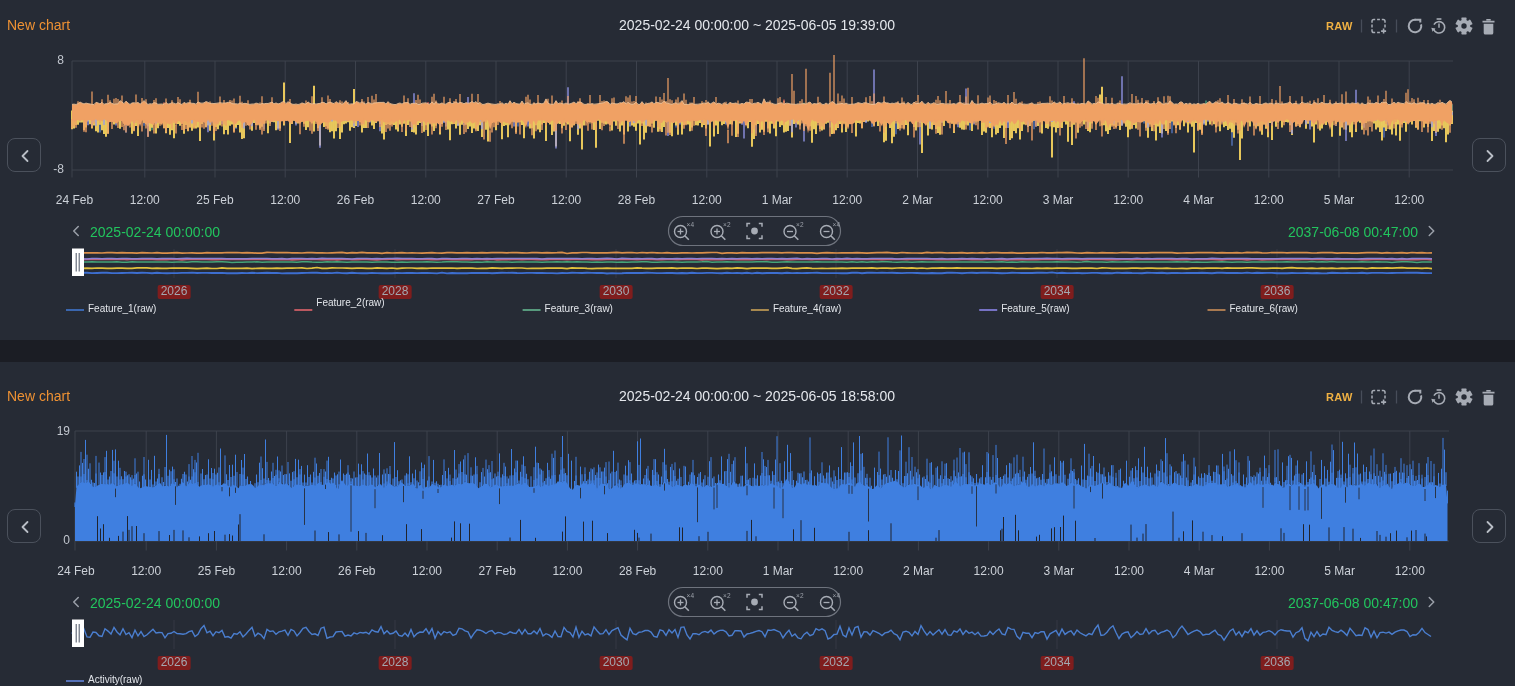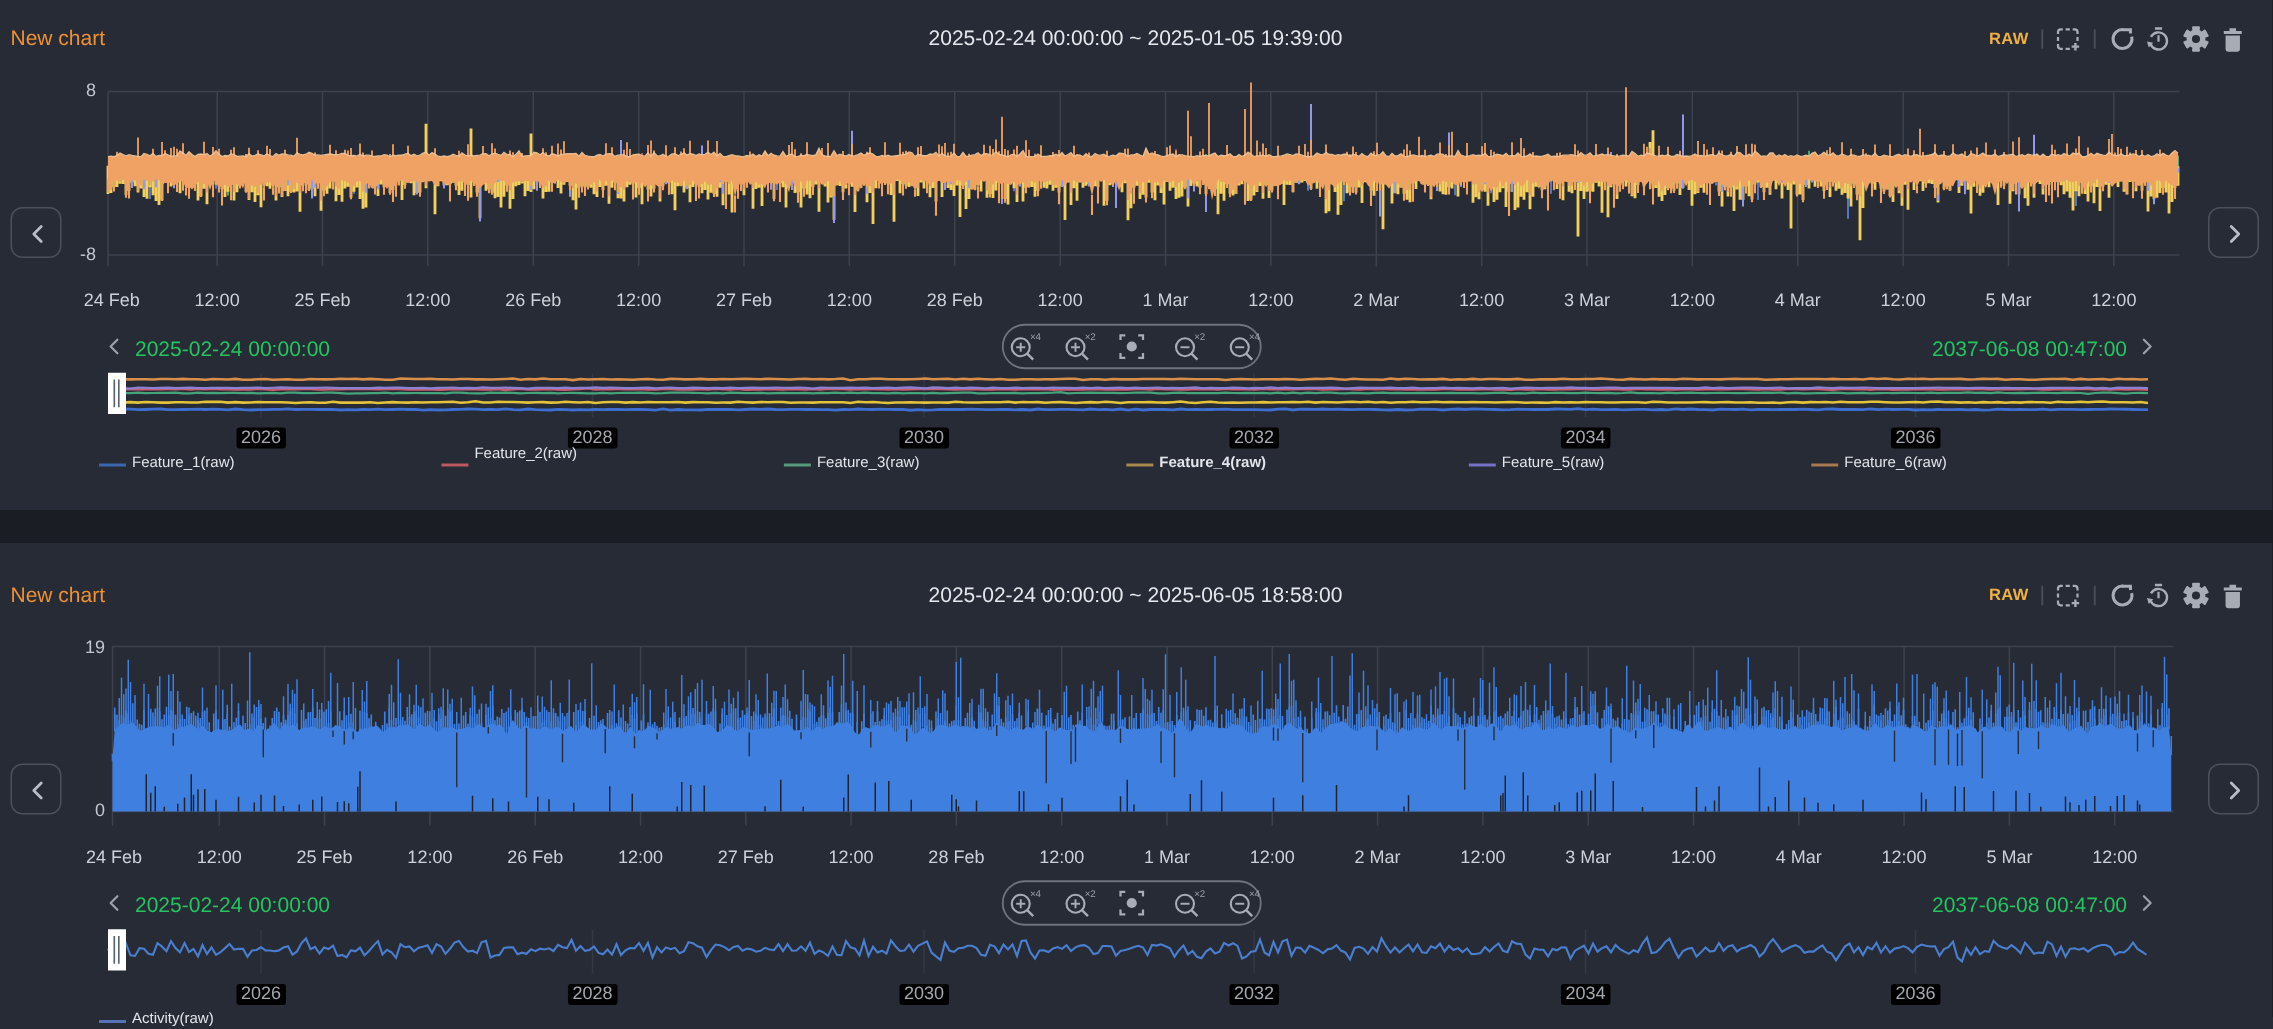--- a/index.html
+++ b/index.html
@@ -5,21 +5,21 @@
 .panel{position:absolute;left:0;width:1515px;background:#262b35}
 .t{position:absolute;white-space:nowrap;line-height:1.15}
 .t.c{transform:translateX(-50%)}
 .t.r{}
 .nc{color:#ee9133;font-size:14px}
 .ttl{color:#e4e7ec;font-size:14px}
 .raw{color:#f0b143;font-size:11px;font-weight:bold;letter-spacing:.3px}
 .yl{color:#c2c7cf;font-size:12px;text-align:right}
 .xl{color:#ccd1d8;font-size:12px}
 .nd{color:#22c55e;font-size:14px}
-.yc{color:#a3a8b0;font-size:12px;background:#000000;padding:0 3px;border-radius:2px}
+.yc{color:#a3a8b0;font-size:12px;background:#7f1d1d;padding:0 3px;border-radius:2px}
 .lg{color:#e2e5ea;font-size:10px}
 .navbtn{position:absolute;width:34px;height:34px;border:1.3px solid #4b515c;border-radius:8px}
 </style></head>
 <body>
 <div class="panel" style="top:0;height:340px"></div>
 <div class="panel" style="top:362px;height:324px"></div>
 <svg width="1515" height="686" viewBox="0 0 1515 686" style="position:absolute;left:0;top:0">
     <path d="M72 61H1453 M72 170H1453" stroke="#3d424d" fill="none"></path>
     <path d="M72 61V177.5M144.8 61V177.5M215 61V177.5M285.2 61V177.5M355.5 61V177.5M425.8 61V177.5M496 61V177.5M566.2 61V177.5M636.5 61V177.5M706.8 61V177.5M777 61V177.5M847.2 61V177.5M917.5 61V177.5M987.8 61V177.5M1058 61V177.5M1128.2 61V177.5M1198.5 61V177.5M1268.8 61V177.5M1339 61V177.5M1409.2 61V177.5" stroke="#3d424d" fill="none"></path>
     <path d="M82 106.8V115.1M100 109.1V132.6M126 107.2V132.7M132 111.9V114.1M138 107.6V120.1M144 107.9V125.8M150 107.6V128.5M156 110.4V122.9M178 109.7V116.1M180 105.4V124.9M212 109.6V123.3M236 108.8V129.1M244 108.2V116M260 105.9V116.1M264 109.7V129.3M272 108V121.9M290 111.1V116M300 106.1V117.8M310 109.7V115.5M382 111.1V118M386 108.2V116.3M412 108.4V116.2M446 111.1V120.9M450 111V115.5M452 109.2V119.9M462 109.5V122.4M478 108.1V122.8M480 111.2V117.5M486 111.5V115.2M490 105.1V119.4M496 109V114.6M518 109.5V126.6M534 108V131.8M542 111.5V119.5M548 105.5V116.7M580 109.6V117M582 109.5V126.7M626 110.3V118.6M672 110V125.9M676 109V127.5M692 110.8V114.7M732 109.1V119.5M740 109.1V122.8M754 107.7V124.4M756 110.4V133.5M760 108.1V120M776 110.6V122.4M786 109.8V124.1M788 111V117.6M820 106.5V119.8M832 111.6V122.3M846 109V124.2M854 110.9V120.1M862 109.2V114.1M864 107.2V115.6M872 110.2V127.1M884 107.5V116.5M896 106.4V134.2M900 111V119.1M954 108.2V122.1M970 111.3V130.2M978 106.3V114.5M980 111.9V120.2M982 109.7V121M994 108.1V128.8M1030 110.4V122.6M1034 109.7V129.2M1064 107.9V116M1082 111.4V119.8M1096 105.5V119.9M1128 110.4V118.9M1144 109.2V123.6M1162 111.4V130M1172 109.1V133.3M1196 110.3V120.7M1214 111.1V114.2M1218 109.9V120.5M1232 108.6V145.8M1244 108.3V117.1M1282 107.4V116.6M1294 108.9V121.6M1306 108.7V127.2M1322 108.2V114.6M1324 111.7V116.4M1336 110.1V125.9M1338 107.1V119.9M1340 110.9V120.2M1348 110.8V121.6M1356 111.8V114.8M1382 106.5V125.8M1384 110.7V137.4M1396 107.4V122.3M1402 109.1V114.8M1416 111.2V127.6M1430 109.9V120.8" stroke="#5b7fd0" stroke-width="1.2" fill="none"></path>
@@ -131,21 +131,21 @@
       <polygon points="1431.3,27.7 1435.5,28.5 1432.5,31.7" fill="#a7acb5"></polygon>
       <line x1="1439" y1="27.8" x2="1439" y2="23.5" stroke="#a7acb5" stroke-width="1.5"></line>
       <polygon points="1462.4,20.5 1462.1,18.2 1465.9,18.2 1465.6,20.5 1468,21.9 1469.8,20.4 1471.7,23.8 1469.5,24.6 1469.5,27.4 1471.7,28.2 1469.8,31.6 1468,30.1 1465.6,31.5 1465.9,33.8 1462.1,33.8 1462.4,31.5 1460,30.1 1458.2,31.6 1456.3,28.2 1458.5,27.4 1458.5,24.6 1456.3,23.8 1458.2,20.4 1460,21.9" fill="#a7acb5" stroke="#a7acb5" stroke-width="1.5" stroke-linejoin="round"></polygon>
       <circle cx="1464" cy="26" r="2.7" fill="#262b35"></circle>
       <path d="M1486.3 18.9h4.4v1.7h-4.4z M1482.5 20.7h12v1.9h-12z" fill="#a7acb5"></path>
       <path d="M1483.7 23.7h9.6v9.2a1.6 1.6 0 0 1-1.6 1.6h-6.4a1.6 1.6 0 0 1-1.6-1.6z" fill="#a7acb5"></path>
     </g>
     <line x1="66" y1="681" x2="84" y2="681" stroke="#5571b8" stroke-width="2"></line>
   </svg>
 <div class="t nc" style="left:7px;top:17px;">New chart</div>
-<div class="t c ttl" style="left:757px;top:17px;">2025-02-24 00:00:00 ~ 2025-01-05 19:39:00</div>
+<div class="t c ttl" style="left:757px;top:17px;">2025-02-24 00:00:00 ~ 2025-06-05 19:39:00</div>
 <div class="t raw" style="left:1326px;top:20px;">RAW</div>
 <div class="t yl r" style="right:1451px;top:54px;">8</div>
 <div class="t yl r" style="right:1451px;top:163px;">-8</div>
 <div class="t c xl" style="left:74.5px;top:194px;">24 Feb</div>
 <div class="t c xl" style="left:144.75px;top:194px;">12:00</div>
 <div class="t c xl" style="left:215px;top:194px;">25 Feb</div>
 <div class="t c xl" style="left:285.25px;top:194px;">12:00</div>
 <div class="t c xl" style="left:355.5px;top:194px;">26 Feb</div>
 <div class="t c xl" style="left:425.75px;top:194px;">12:00</div>
 <div class="t c xl" style="left:496px;top:194px;">27 Feb</div>
@@ -199,21 +199,21 @@
 <div class="t nd" style="right:97px;top:595px;">2037-06-08 00:47:00</div>
 <div class="t c yc" style="left:174px;top:656px;">2026</div>
 <div class="t c yc" style="left:395px;top:656px;">2028</div>
 <div class="t c yc" style="left:616px;top:656px;">2030</div>
 <div class="t c yc" style="left:836px;top:656px;">2032</div>
 <div class="t c yc" style="left:1057px;top:656px;">2034</div>
 <div class="t c yc" style="left:1277px;top:656px;">2036</div>
 <div class="t lg" style="left:88px;top:303px;">Feature_1(raw)</div>
 <div class="t lg" style="left:316.3px;top:297px;">Feature_2(raw)</div>
 <div class="t lg" style="left:544.6px;top:303px;">Feature_3(raw)</div>
-<div class="t lg" style="left:772.9px;top:303px;font-weight:bold;">Feature_4(raw)</div>
+<div class="t lg" style="left:772.9px;top:303px;">Feature_4(raw)</div>
 <div class="t lg" style="left:1001.2px;top:303px;">Feature_5(raw)</div>
 <div class="t lg" style="left:1229.5px;top:303px;">Feature_6(raw)</div>
 <div class="t lg" style="left:88px;top:674px;">Activity(raw)</div>
 <div class="navbtn" style="left:7px;top:138px;"><svg width="34" height="34">
       <path d="M19.5 12L14.5 17L19.5 22" stroke="#b9bec6" stroke-width="1.8" fill="none" stroke-linecap="round" stroke-linejoin="round"></path>
     </svg></div>
 <div class="navbtn" style="left:1472px;top:138px;"><svg width="34" height="34">
       <path d="M14.5 12L19.5 17L14.5 22" stroke="#b9bec6" stroke-width="1.8" fill="none" stroke-linecap="round" stroke-linejoin="round"></path>
     </svg></div>
 <div class="navbtn" style="left:7px;top:509px;"><svg width="34" height="34">

